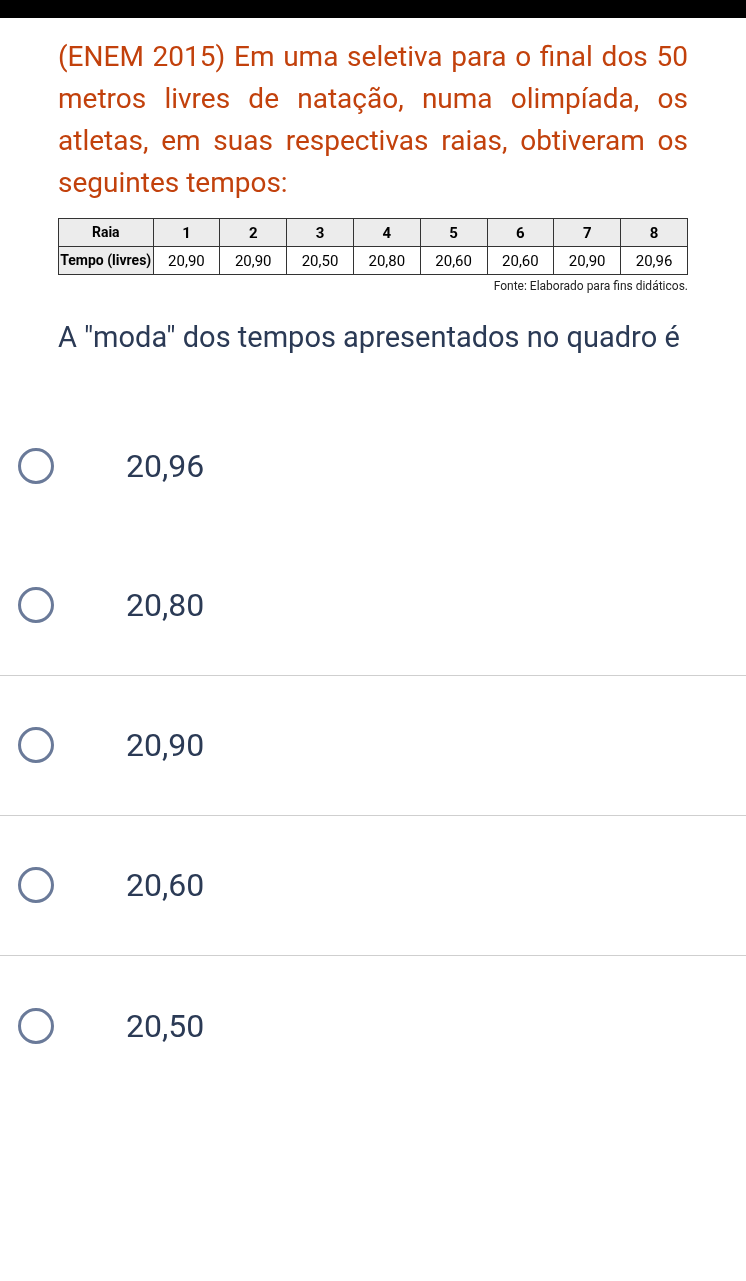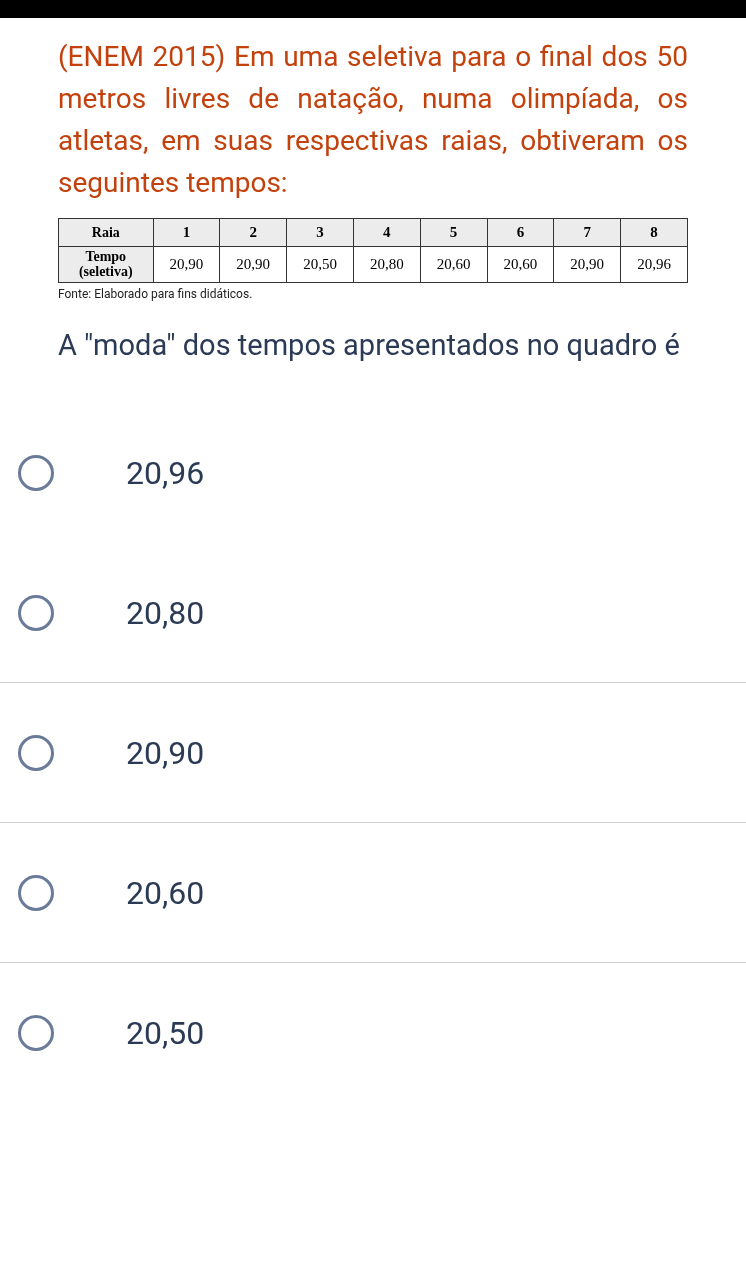--- a/index.html
+++ b/index.html
@@ -25,21 +25,20 @@
     padding: 0 40px 0 40px;
   }
   .table-wrap {
     margin: 14px auto 0 auto;
     padding: 0 40px;
   }
   table.data {
     border-collapse: collapse;
     width: 100%;
     table-layout: fixed;
-    font-family: Liberation Serif, serif;
   }
   table.data th, table.data td {
     border: 1px solid #333;
     font-size: 15px;
     text-align: center;
     padding: 2px 1px;
     vertical-align: middle;
     height: 28px;
   }
   table.data th {
@@ -48,21 +47,21 @@
   }
   table.data .rowlabel {
     background: #ececec;
     font-weight: bold;
     font-size: 14px;
     line-height: 1.1;
   }
   col.lbl { width: 15%; }
   col.v { width: 10.6%; }
   .source-note {
-    text-align: left;
+    text-align: right;
     font-size: 12px;
     color: #222;
     margin-top: 4px;
   }
   .prompt {
     color: #2b3a55;
     font-size: 29px;
     line-height: 1.4;
     padding: 24px 40px 0 40px;
   }
@@ -119,21 +118,21 @@
         <th>1</th>
         <th>2</th>
         <th>3</th>
         <th>4</th>
         <th>5</th>
         <th>6</th>
         <th>7</th>
         <th>8</th>
       </tr>
       <tr>
-        <th class="rowlabel">Tempo (seletiva)</th>
+        <th class="rowlabel">Tempo (livres)</th>
         <td>20,90</td>
         <td>20,90</td>
         <td>20,50</td>
         <td>20,80</td>
         <td>20,60</td>
         <td>20,60</td>
         <td>20,90</td>
         <td>20,96</td>
       </tr>
     </tbody>

